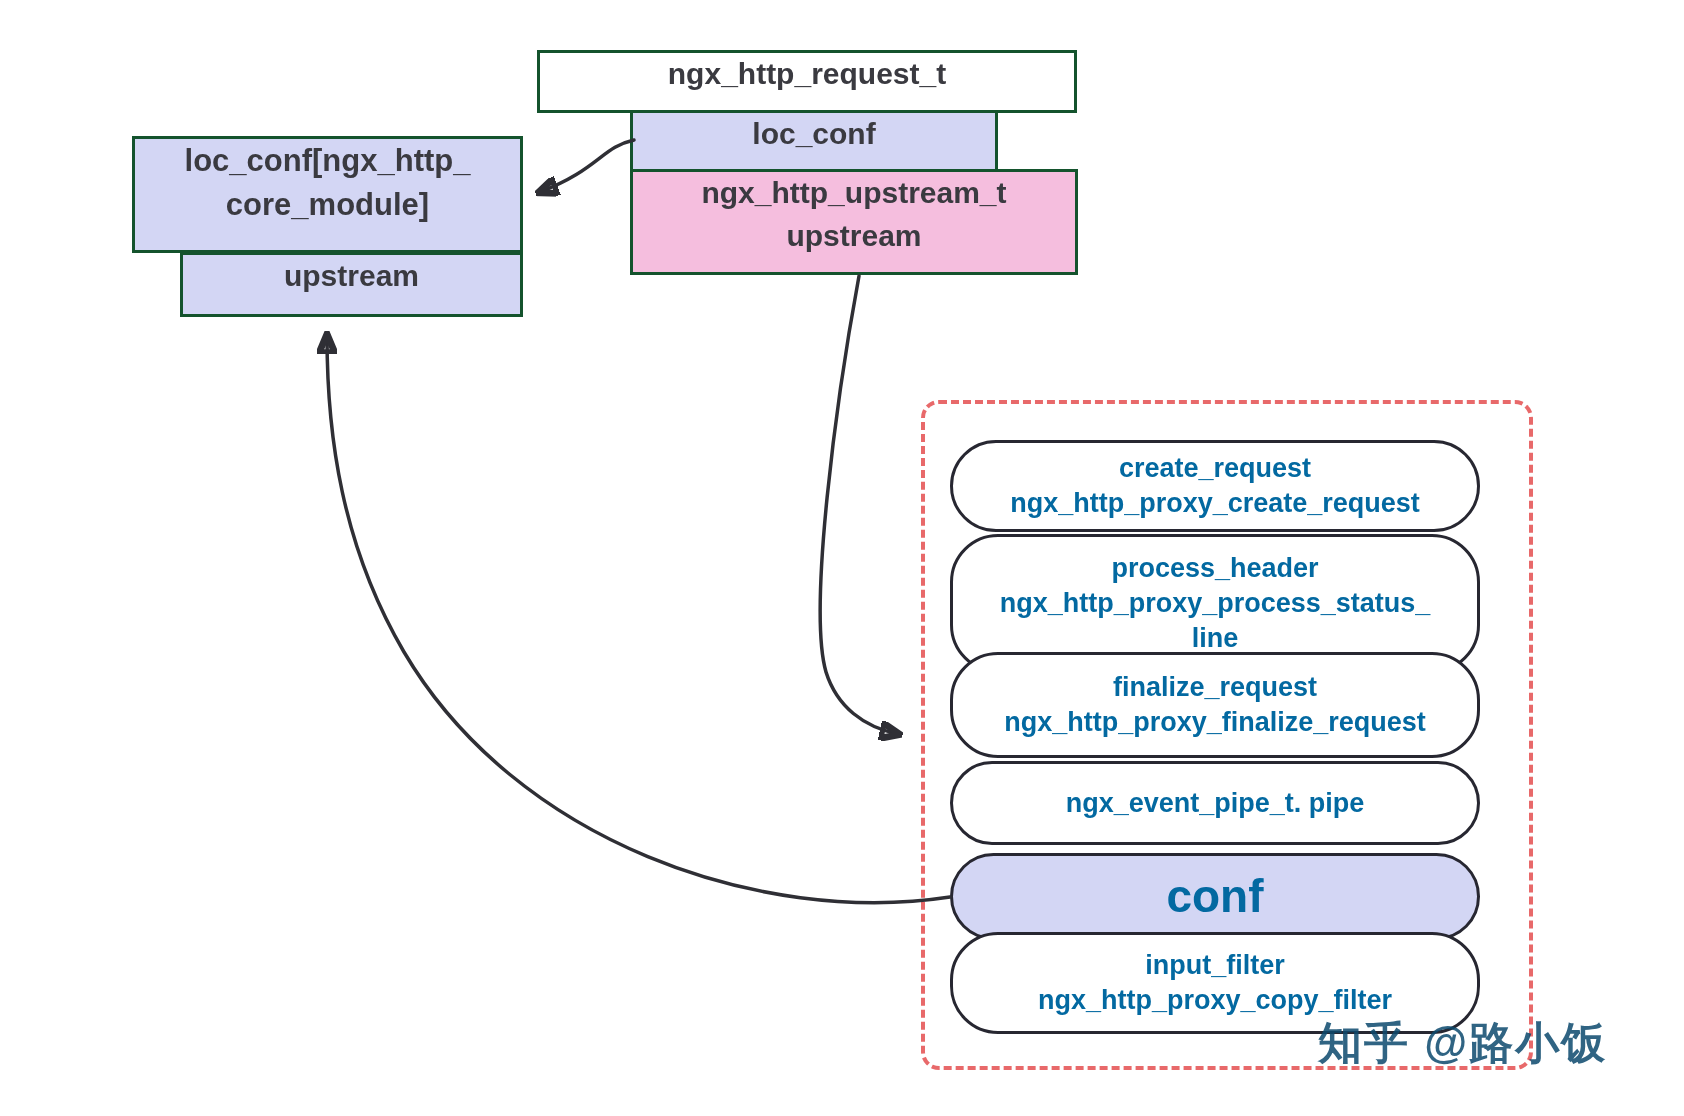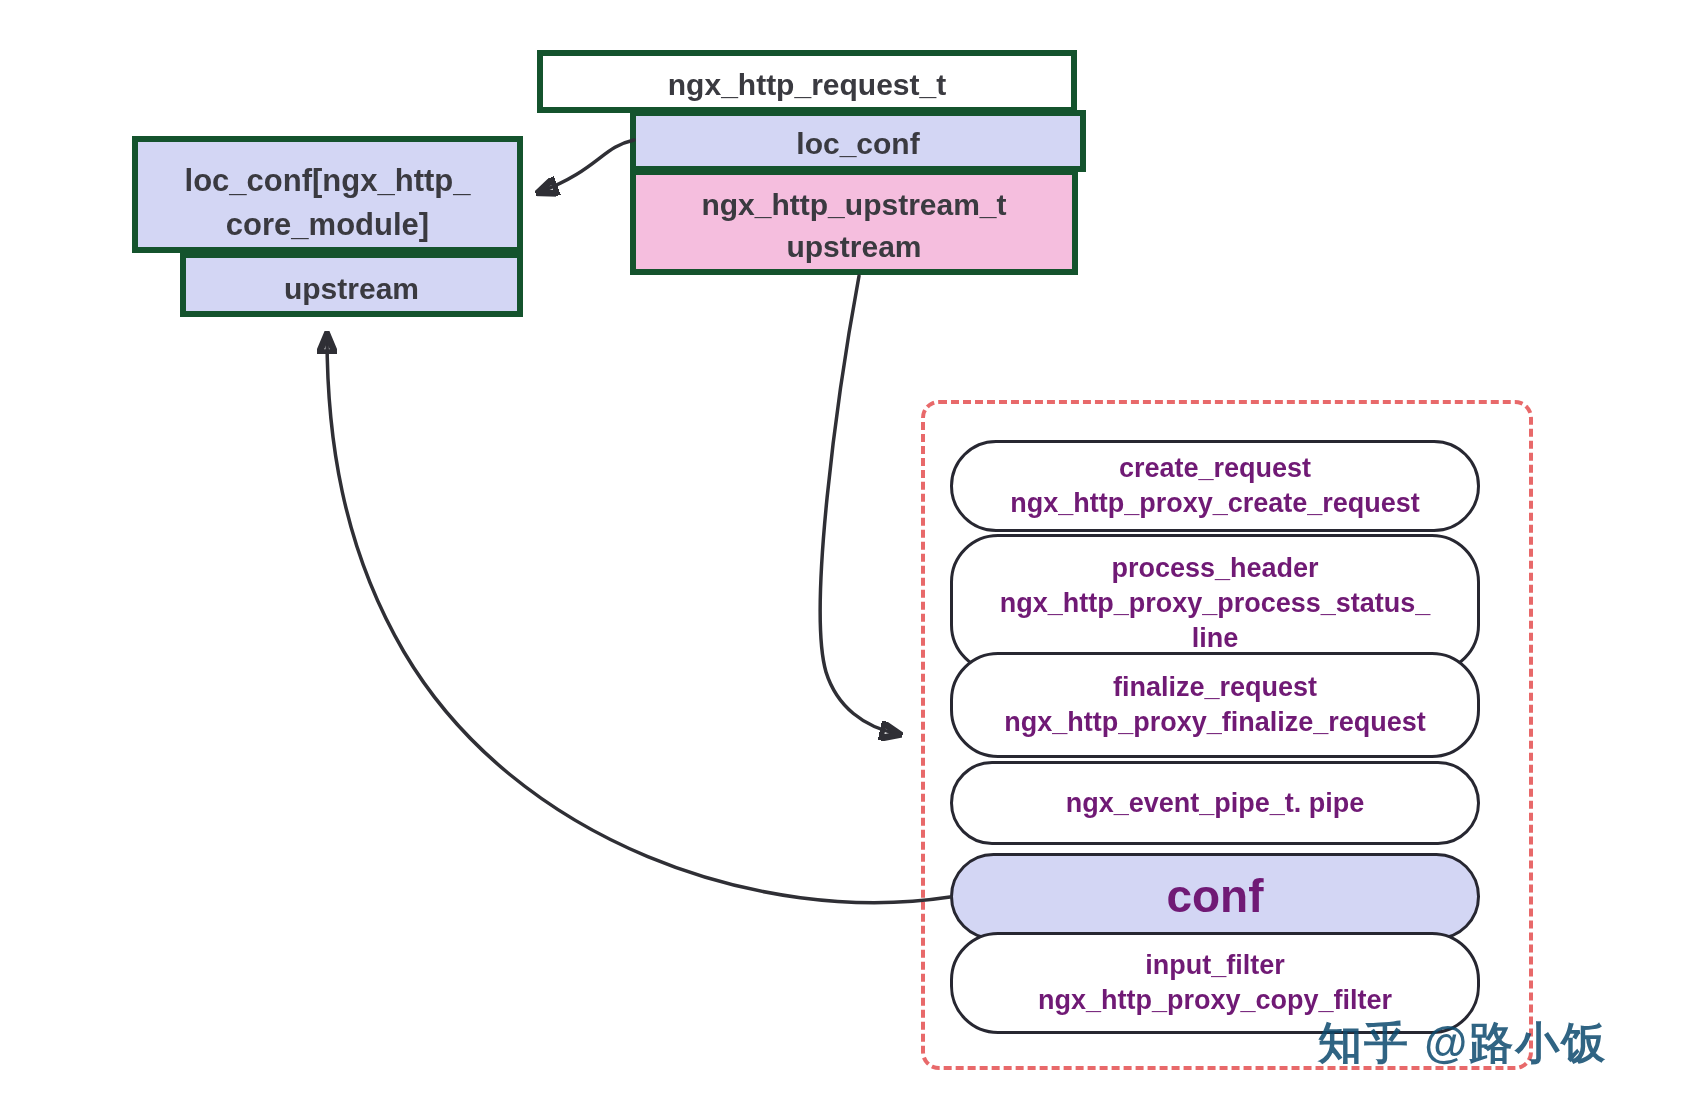--- a/index.html
+++ b/index.html
@@ -2,43 +2,43 @@
 <html><head>
 <meta charset="utf-8">
 <style>
   html,body{margin:0;padding:0;background:#ffffff;}
   #stage{
     position:relative;width:1684px;height:1116px;background:#ffffff;overflow:hidden;
     font-family:"Liberation Sans","DejaVu Sans",sans-serif;
   }
   .box{
     position:absolute;box-sizing:border-box;
-    border:6px solid #14532d;background:#ffffff;color:#3a3a40;
-    display:flex;flex-direction:column;align-items:center;justify-content:flex-end;
+    border:3px solid #14532d;background:#ffffff;color:#3a3a40;
+    display:flex;flex-direction:column;align-items:center;justify-content:flex-start;
     font-weight:bold;text-align:center;
   }
   .lavender{background:#d3d6f4;}
   .pink{background:#f5bede;}
   .box .bline{line-height:1.42;}
   
   #request-title{left:537px;top:50px;width:540px;height:63px;font-size:30px;}
-  #field-loc-conf{left:630px;top:110px;width:456px;height:62px;font-size:30px;}
+  #field-loc-conf{left:630px;top:110px;width:368px;height:62px;font-size:30px;}
   #field-upstream{left:630px;top:169px;width:448px;height:106px;font-size:30px;}
   
   #core-module-box{left:132px;top:136px;width:391px;height:117px;font-size:31px;}
   #left-upstream-box{left:180px;top:252px;width:343px;height:65px;font-size:30px;}
   
   #callback-panel{
     position:absolute;box-sizing:border-box;
     left:921px;top:400px;width:612px;height:670px;
     border:4px dashed #e8696a;border-radius:18px;background:transparent;
   }
   .ritem{
     position:absolute;box-sizing:border-box;left:950px;width:530px;
-    border:3px solid #272731;border-radius:48px;background:#ffffff;color:#701a75;
+    border:3px solid #272731;border-radius:48px;background:#ffffff;color:#0369a1;
     display:flex;flex-direction:column;align-items:center;justify-content:center;
     font-weight:bold;text-align:center;font-size:27px;
   }
   .ritem .rline{line-height:35px;}
   #ritem-0{top:440px;height:92px;}
   #ritem-1{top:534px;height:139px;}
   #ritem-2{top:652px;height:106px;}
   #ritem-3{top:761px;height:84px;justify-content:center;}
   #ritem-4{top:853px;height:87px;background:#d3d6f4;font-size:46px;}
   #ritem-5{top:920px;height:102px;margin-top:12px;}

